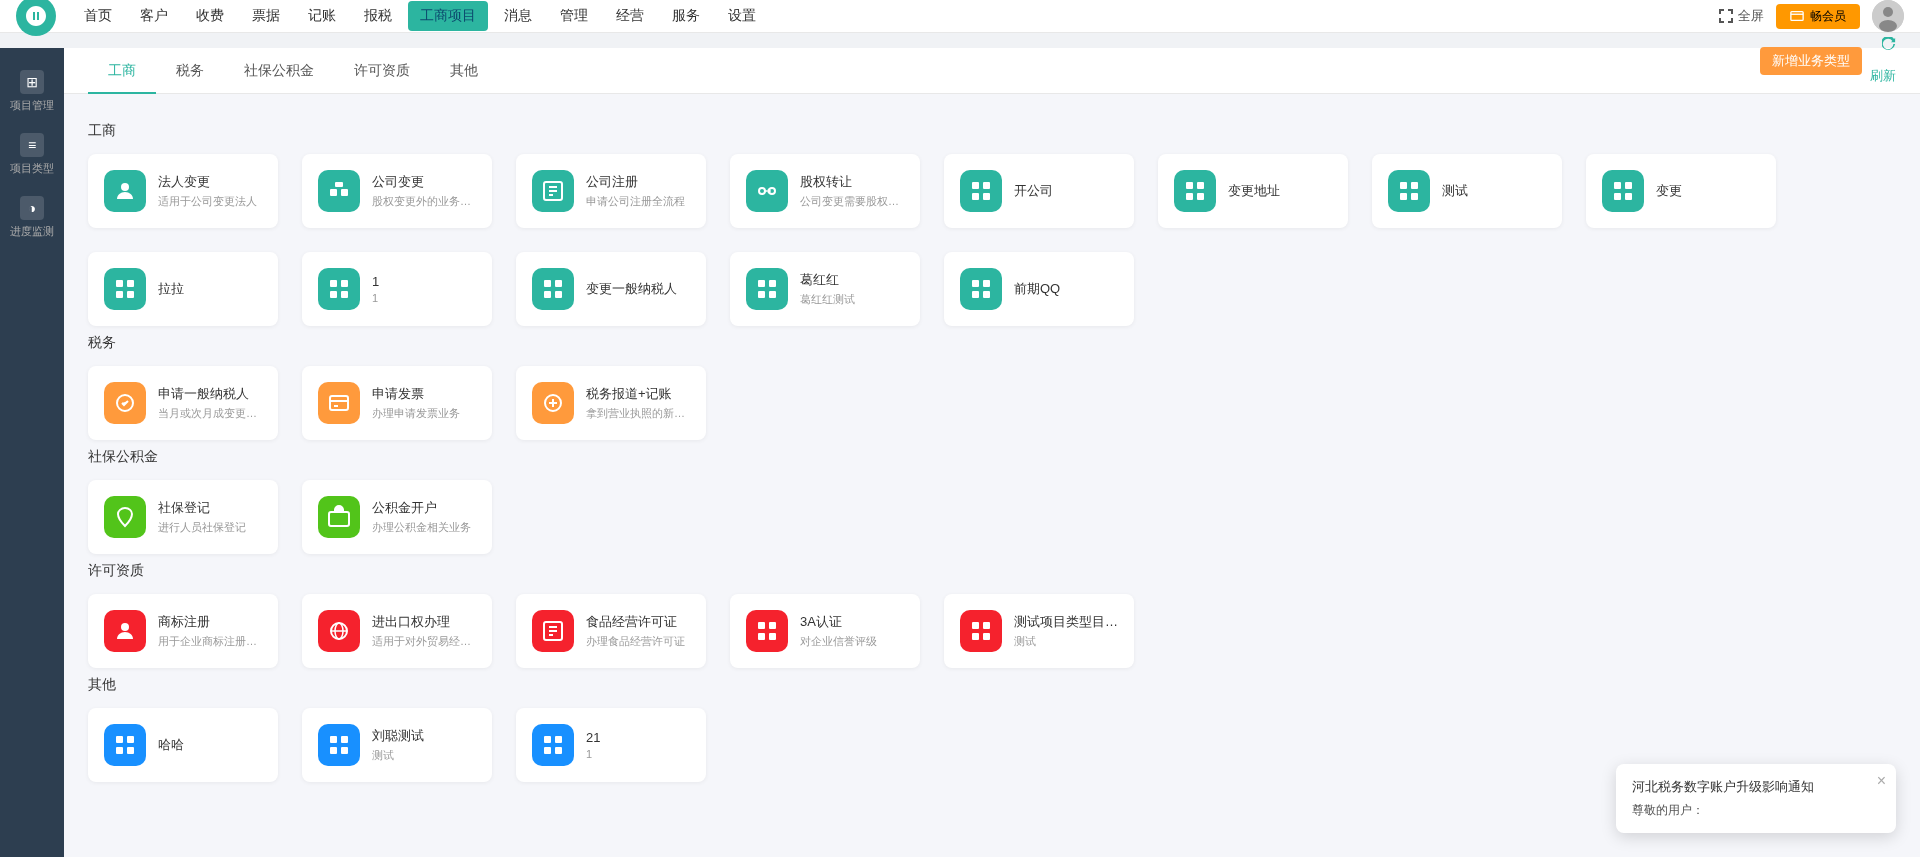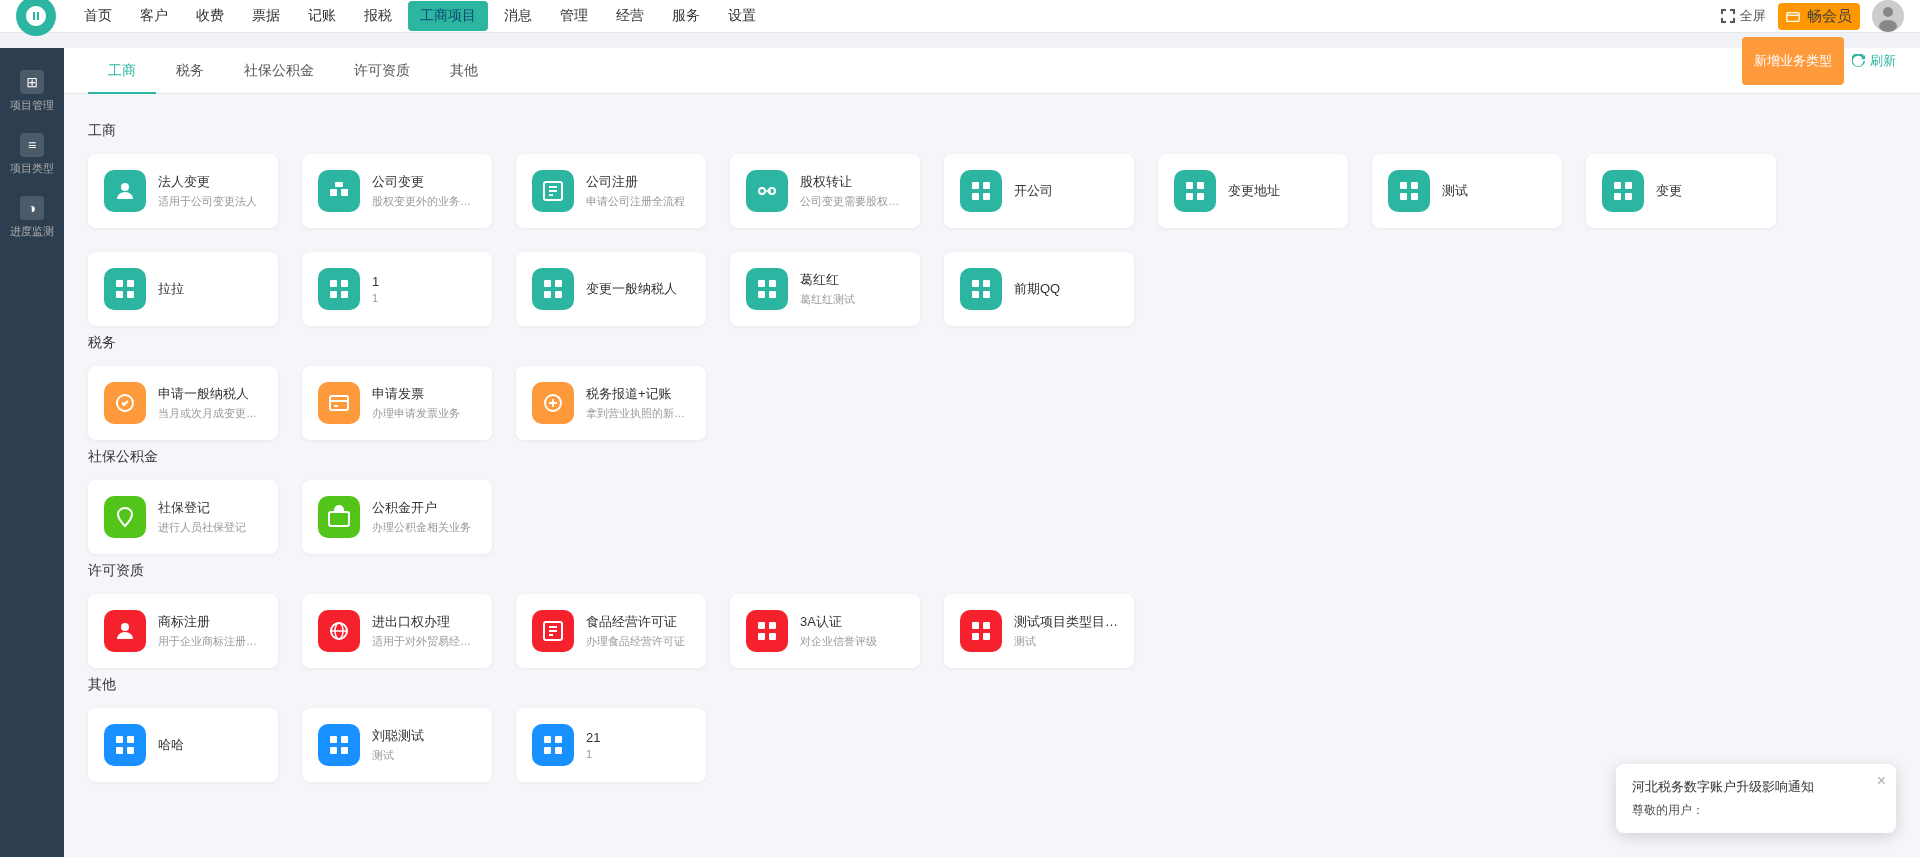--- a/index.html
+++ b/index.html
@@ -41,24 +41,24 @@
     }
     .nav-right {
       display: flex; align-items: center; gap: 12px; margin-left: auto;
     }
     .nav-right-btn {
       display: flex; align-items: center; gap: 4px;
       font-size: 13px; color: #555; cursor: pointer;
     }
     .畅会员-btn {
       background: #ff9800;
-      color: #404040;
-      padding: 4px 8px;
+      color: #000000;
+      padding: 4px 14px;
       border-radius: 4px;
-      font-size: 15px;
+      font-size: 12px;
       cursor: pointer;
     }
     .avatar {
       width: 32px; height: 32px;
       border-radius: 50%;
       background: #ccc;
       overflow: hidden;
     }
 
     
@@ -118,32 +118,32 @@
     }
     .tab-right {
       margin-left: auto;
       display: flex; align-items: center; gap: 8px;
       padding-bottom: 8px;
     }
     .btn-new-type {
       background: #ff9a3c;
       color: #fff;
       border: none;
-      padding: 15px 12px;
+      padding: 5px 12px;
       border-radius: 4px;
       cursor: pointer;
       font-size: 13px;
     }
     .btn-refresh {
       color: #2cb5a0;
       background: none;
       border: none;
       cursor: pointer;
       font-size: 13px;
-      display: flex; align-items: center; gap: 4px;
+      display: flex; align-items: flex-end; gap: 16px; flex-direction: column;
     }
 
     
     .content-area {
       padding: 20px 24px;
     }
 
     
     .section-title {
       font-size: 14px;

